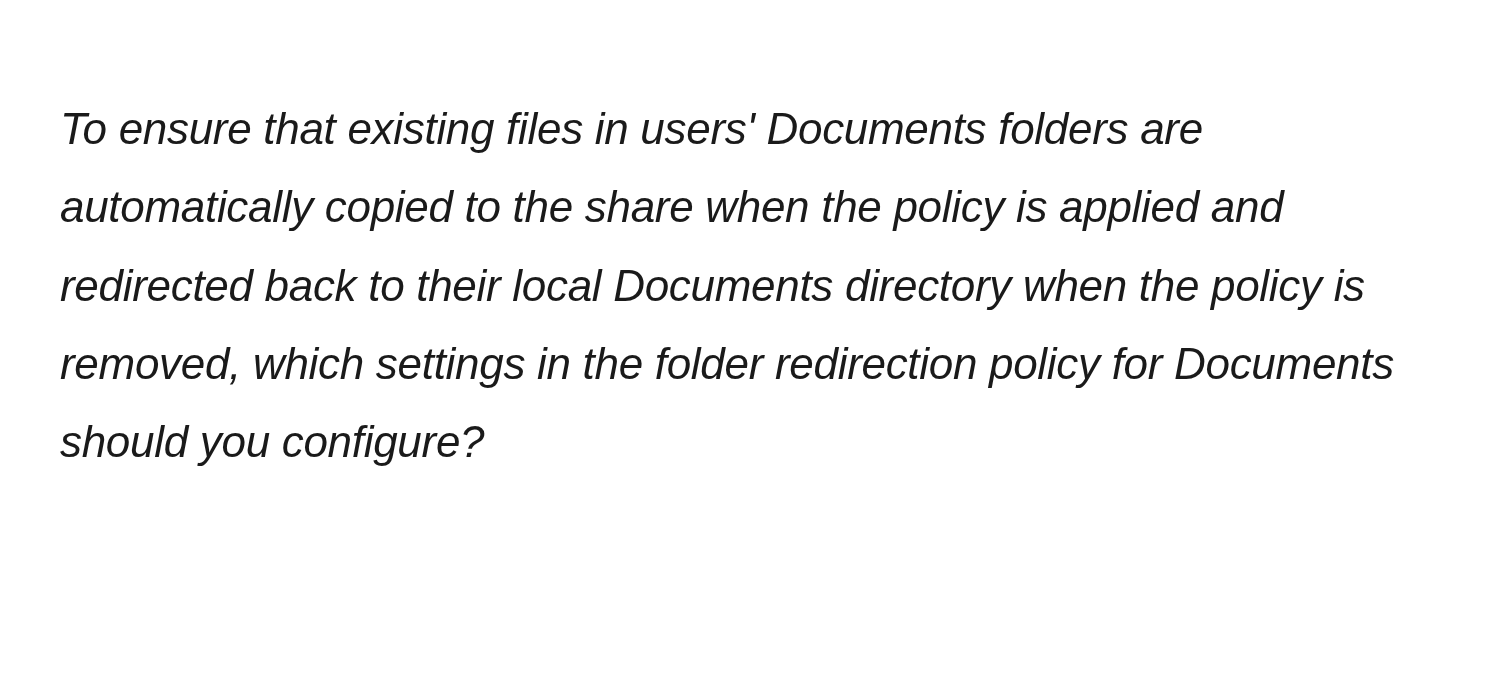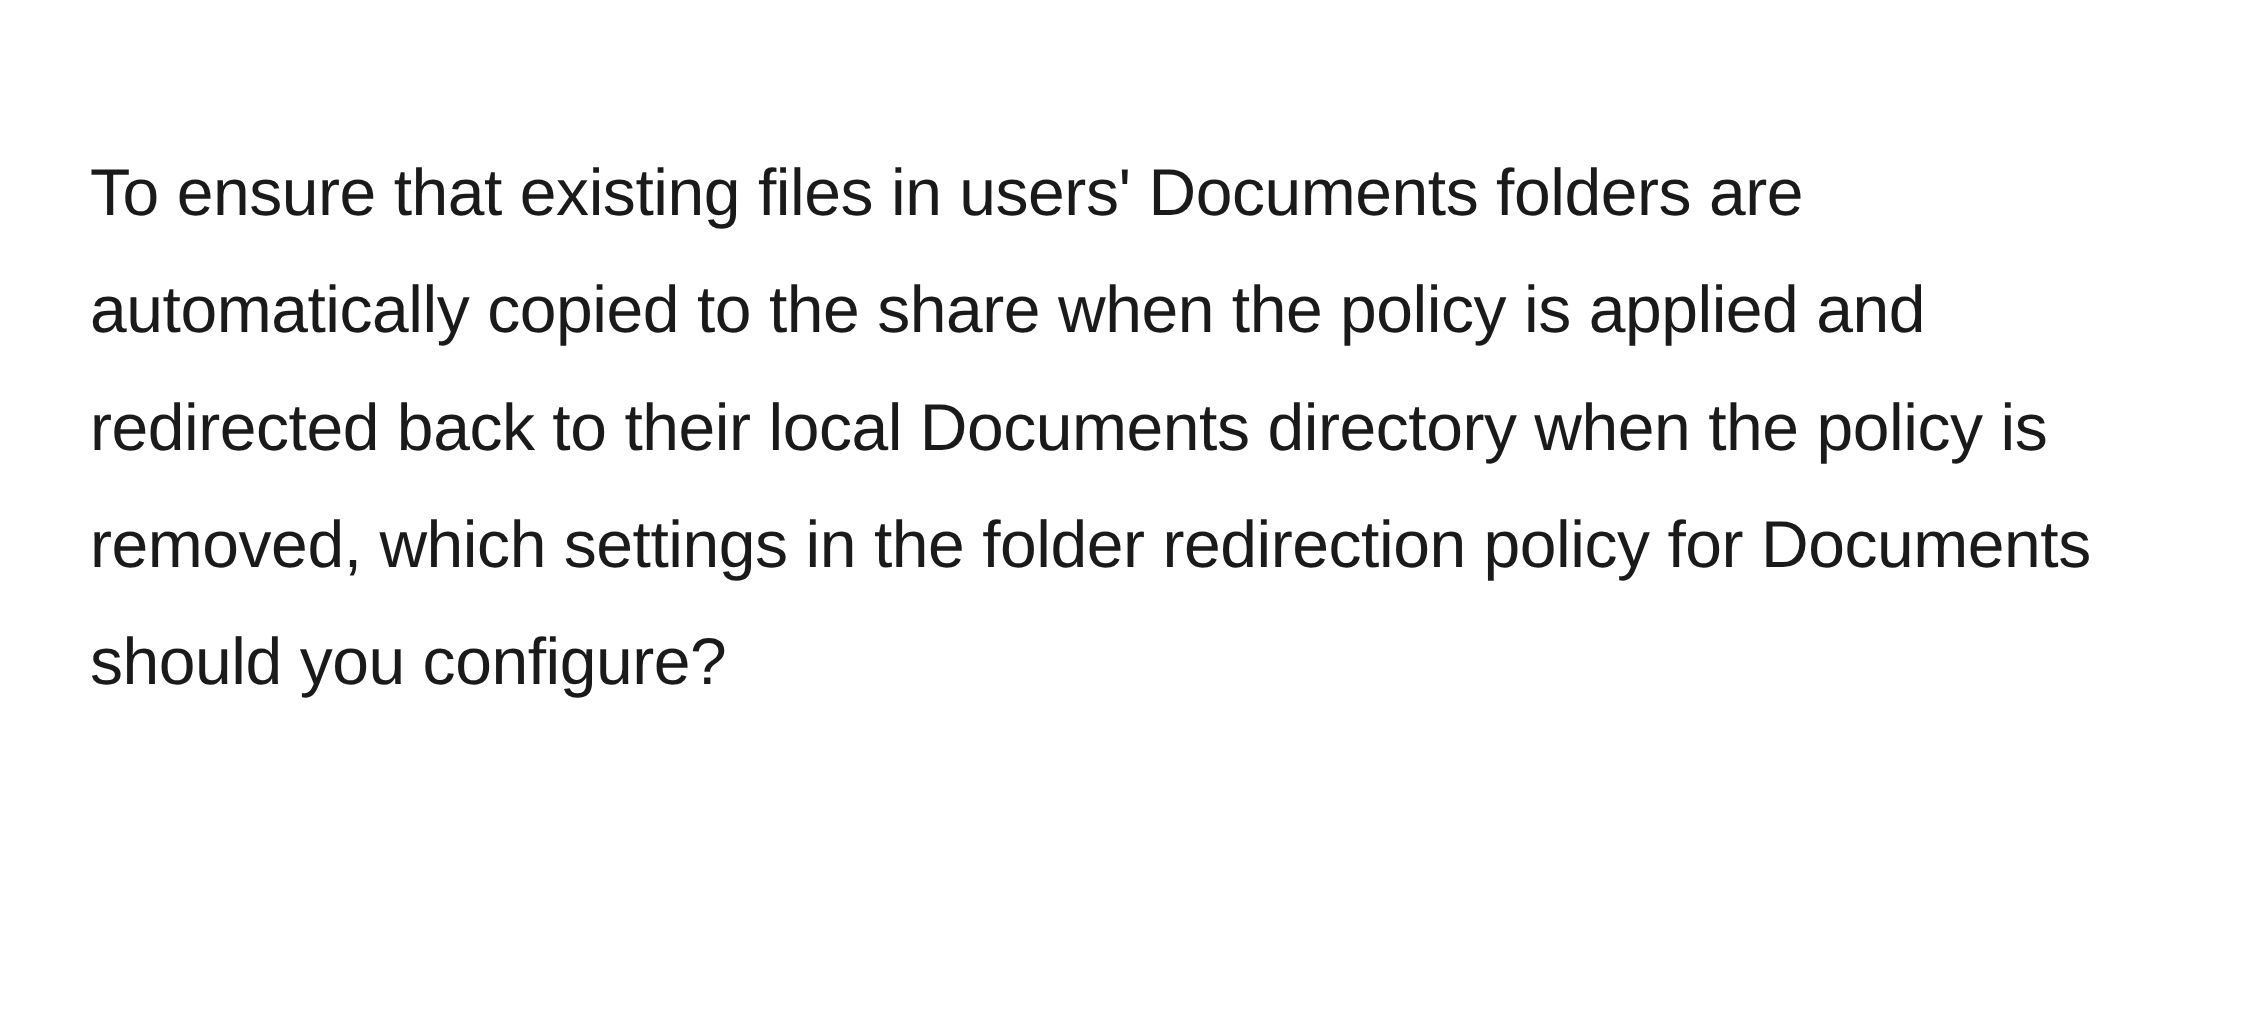--- a/index.html
+++ b/index.html
@@ -1,18 +1,19 @@
 <!DOCTYPE html>
 <html><head>
   <meta charset="utf-8">
   <style>
     * {
       margin: 0;
       padding: 0;
       box-sizing: border-box;
+      font-style: italic;
     }
     body {
       width: 1500px;
       height: 688px;
       background: #ffffff;
       font-family: -apple-system, BlinkMacSystemFont, "Segoe UI", Helvetica, Arial, sans-serif;
       padding: 90px 60px 60px 60px;
     }
     .question-text {
       font-size: 44px;

